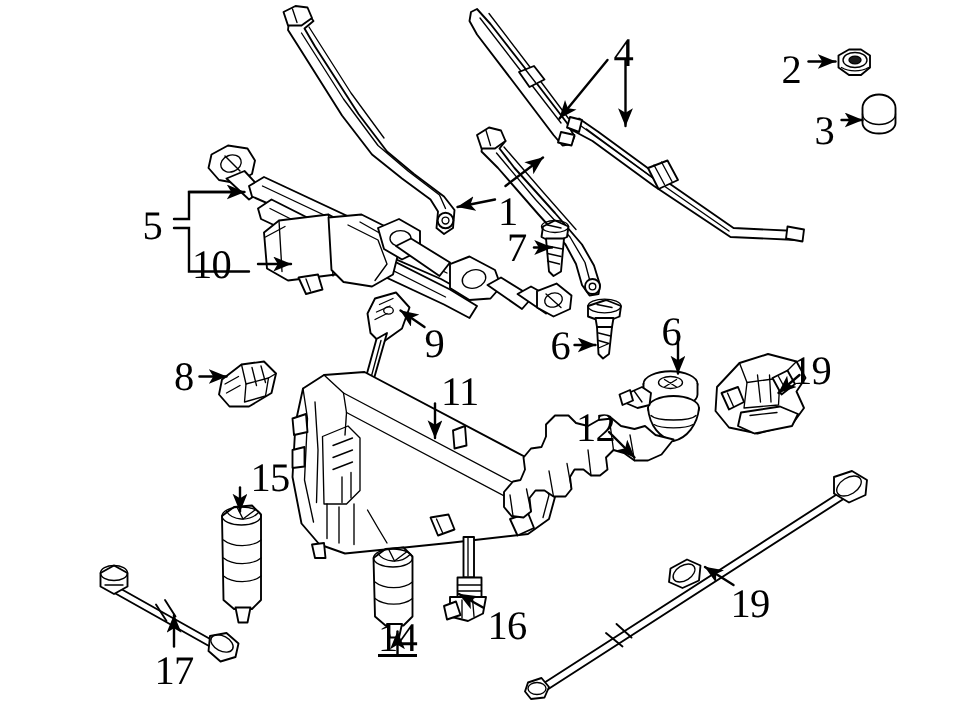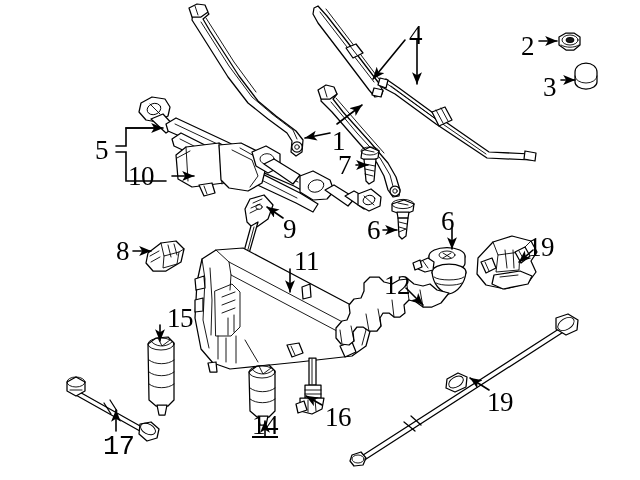--- a/index.html
+++ b/index.html
@@ -357,17 +357,17 @@
 <div class="lbl" style="left:338px;top:152px;">7</div>
 <div class="lbl" style="left:116px;top:238px;">8</div>
 <div class="lbl" style="left:283px;top:216px;">9</div>
 <div class="lbl" style="left:128px;top:163px;">10</div>
 <div class="lbl" style="left:294px;top:248px;">11</div>
 <div class="lbl" style="left:384px;top:272px;">12</div>
 <div class="lbl" style="left:441px;top:208px;">6</div>
 <div class="lbl" style="left:252px;top:412px;text-decoration:underline;">14</div>
 <div class="lbl" style="left:147px;top:305px;margin-left:20px;">15</div>
 <div class="lbl" style="left:325px;top:404px;">16</div>
-<div class="lbl" style="left:103px;top:434px;font-family:Liberation Mono, monospace;">17</div>
+<div class="lbl" style="left:103px;top:434px;">17</div>
 <div class="lbl" style="left:487px;top:389px;">19</div>
 <div class="lbl" style="left:528px;top:234px;">19</div>
 
 </div>
 
 </body></html>

